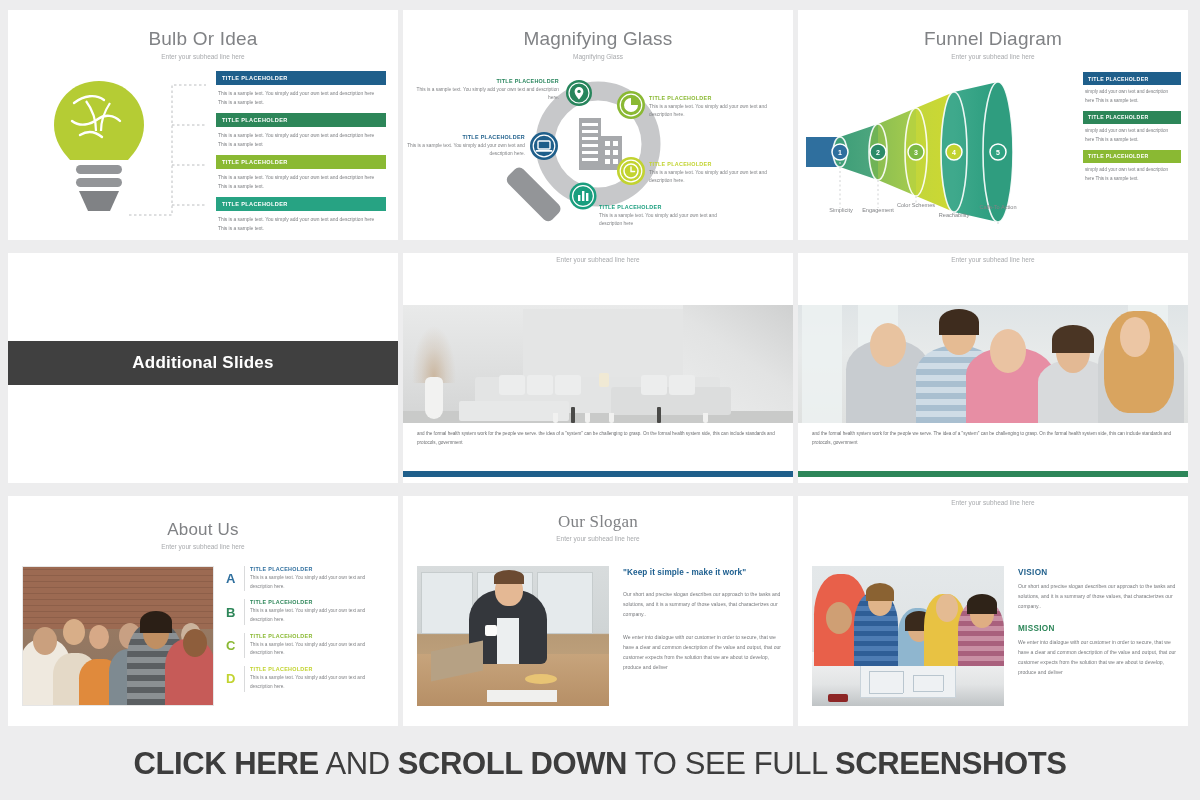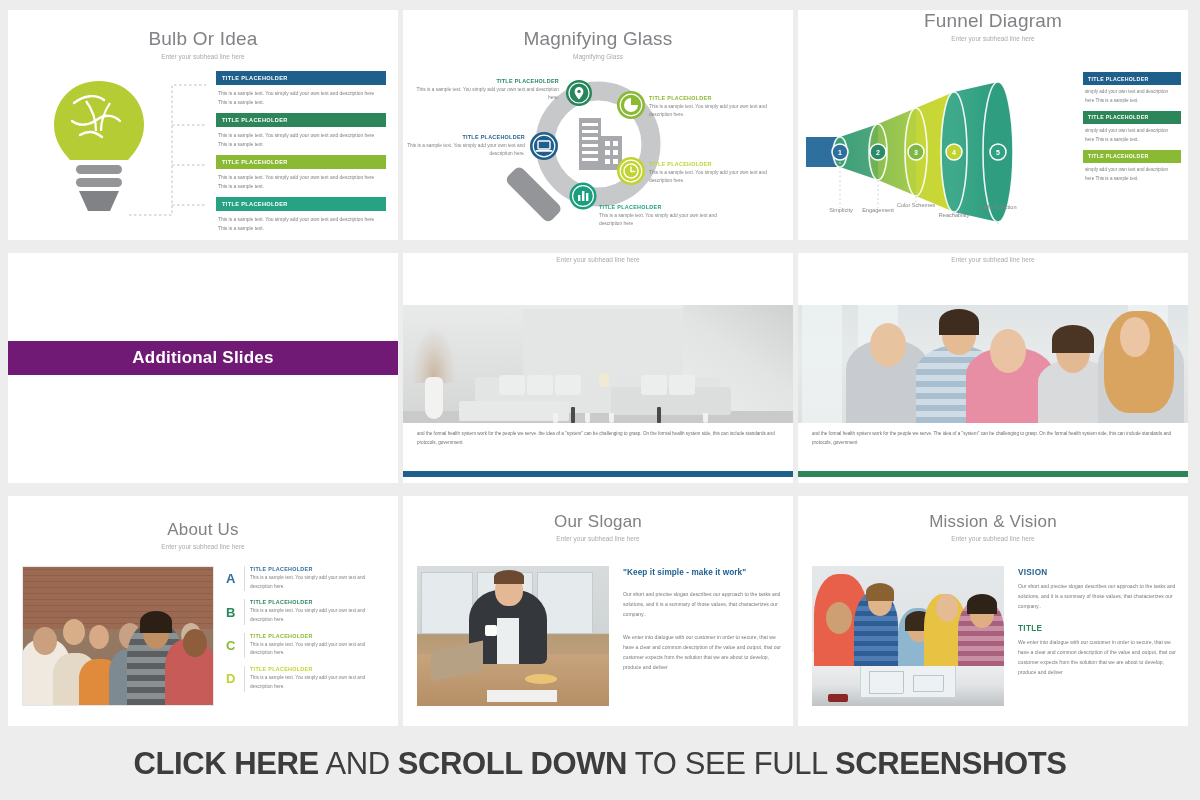--- a/index.html
+++ b/index.html
@@ -71,39 +71,39 @@
   .mag-label .t {
     font-size: 5.4px; font-weight: 700; letter-spacing: .3px; margin-bottom: 2px;
   }
   .mag-label .d {
     font-size: 4.8px; color: #808285; line-height: 1.75;
   }
   .mag-label.right { text-align: left; }
   .mag-label.left { text-align: right; }
 
   
-  .fun-title { font-size: 19px; }
+  .fun-title { font-size: 19px; margin-top: 18px; }
   .fun-body { position: absolute; left: 0; top: 52px; width: 390px; height: 178px; }
   .fun-rows { position: absolute; left: 285px; top: 10px; width: 98px; }
   .fun-row { margin-bottom: 5px; }
   .fun-bar {
     color: #fff; font-size: 5.2px; font-weight: 700; letter-spacing: .3px;
     padding: 3.5px 5px;
   }
   .fun-text { font-size: 4.6px; color: #7b7d80; line-height: 1.95; padding: 3px 4px 0 2px; }
   .fun-axis { position: absolute; left: 0; top: 0; width: 290px; height: 178px; }
   .fun-cat {
     position: absolute; font-size: 5.6px; color: #808285; text-align: center;
     width: 46px; line-height: 1.4;
   }
 
   
   .add-band {
-    position: absolute; left: 0; top: 88px; width: 390px; height: 34px;
-    background: #701a75;
+    position: absolute; left: 0; top: 88px; width: 390px; height: 44px;
+    background: #404040;
     display: flex; align-items: center; justify-content: center;
   }
   .add-band span {
     color: #ffffff; font-size: 17px; font-weight: 700; letter-spacing: .2px;
   }
 
   
   .ph-title { font-size: 17px; margin-top: 17px; }
   .photo-strip { position: absolute; left: 0; top: 52px; width: 390px; height: 118px; overflow: hidden; }
   .photo-caption {
@@ -149,21 +149,21 @@
 
   
   .crowd { position:absolute; inset:0; background: linear-gradient(180deg,#8d6a55 0%,#9a7a62 30%,#8a7462 100%); }
   .crowd .brick { position:absolute; left:0; top:0; width:192px; height:62px;
     background: repeating-linear-gradient(0deg,#9c6a52 0 5px,#8d5f49 5px 6px),
                 repeating-linear-gradient(90deg,#00000011 0 14px,#00000022 14px 15px); }
   .crowd .p { position:absolute; bottom:0; border-radius:42% 42% 0 0; }
   .crowd .h { position:absolute; border-radius:50%; }
 
   
-  .sl-title { font-size: 17px; margin-top: 16px; }
+  .sl-title { font-size: 17px; margin-top: 16px; font-family: Liberation Serif, serif; }
   .sl-photo { position:absolute; left:14px; top:70px; width:192px; height:140px; overflow:hidden; }
   .sl-right { position:absolute; left:220px; top:72px; width:160px; }
   .sl-quote { font-size: 8.2px; font-weight: 700; color: #1b5d8e; letter-spacing: .1px; margin-bottom: 13px; }
   .sl-p { font-size: 5.1px; color: #77797c; line-height: 1.95; margin-bottom: 13px; }
 
   .office { position:absolute; inset:0; background: linear-gradient(180deg,#d8dcdd 0%,#cfd4d5 48%,#b79a76 49%,#c9ab85 100%); }
   .office .winpane { position:absolute; top:6px; background:#e5eaec; border:1px solid #c6cccd; }
   .office .desk { position:absolute; left:0; bottom:0; width:192px; height:52px;
     background: linear-gradient(180deg,#c7a47c 0%,#b68f66 100%); }
   .office .suit { position:absolute; left:52px; bottom:42px; width:78px; height:74px;
@@ -635,21 +635,20 @@
       </div>
 
       <div class="sl-right">
         <div class="sl-quote">"Keep it simple - make it work"</div>
         <div class="sl-p">Our short and precise slogan describes our approach to the tasks and solutions, and it is a summary of those values, that characterizes our company..</div>
         <div class="sl-p">We enter into dialogue with our customer in order to secure, that we have a clear and common description of the value and output, that our customer expects from the solution that we are about to develop, produce and deliver</div>
       </div>
     </div>
 
     <div class="slide">
-      <div class="s-title mv-title">Mission &amp; Vision</div>
       <div class="s-sub">Enter your subhead line here</div>
 
       <div class="mv-photo">
         <div class="mtg">
           <div class="table"></div>
           <div class="plan">
             <i style="left:8px; top:6px; width:34px; height:1px"></i>
             <i style="left:8px; top:6px; width:1px; height:22px"></i>
             <i style="left:42px; top:6px; width:1px; height:22px"></i>
             <i style="left:8px; top:28px; width:34px; height:1px"></i>
@@ -682,21 +681,21 @@
           <div class="h" style="left:158px; top:34px; width:24px; height:28px; background:#dfae83"></div>
           <div class="h" style="left:155px; top:28px; width:30px; height:20px; background:#2f2318; border-radius:50% 50% 0 0"></div>
 
           <div class="phone"></div>
         </div>
       </div>
 
       <div class="mv-right">
         <div class="mv-h" style="color:#1f5f8b">VISION</div>
         <div class="mv-p">Our short and precise slogan describes our approach to the tasks and solutions, and it is a summary of those values, that characterizes our company..</div>
-        <div class="mv-h" style="color:#2d8659">TITLE</div>
+        <div class="mv-h" style="color:#2d8659">MISSION</div>
         <div class="mv-p">We enter into dialogue with our customer in order to secure, that we have a clear and common description of the value and output, that our customer expects from the solution that we are about to develop, produce and deliver</div>
       </div>
     </div>
 
   </div>
 
   <div class="footer">
     <div class="footer-text">
       <b>CLICK HERE</b><i> AND </i><b>SCROLL DOWN</b><i> TO SEE FULL </i><b>SCREENSHOTS</b>
     </div>

